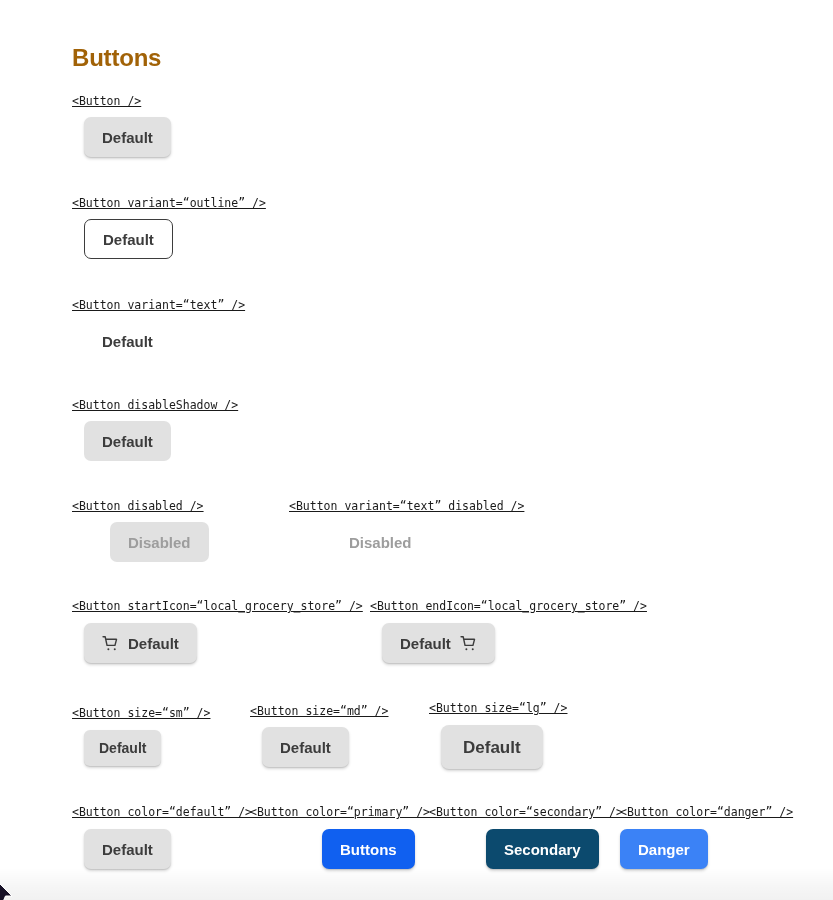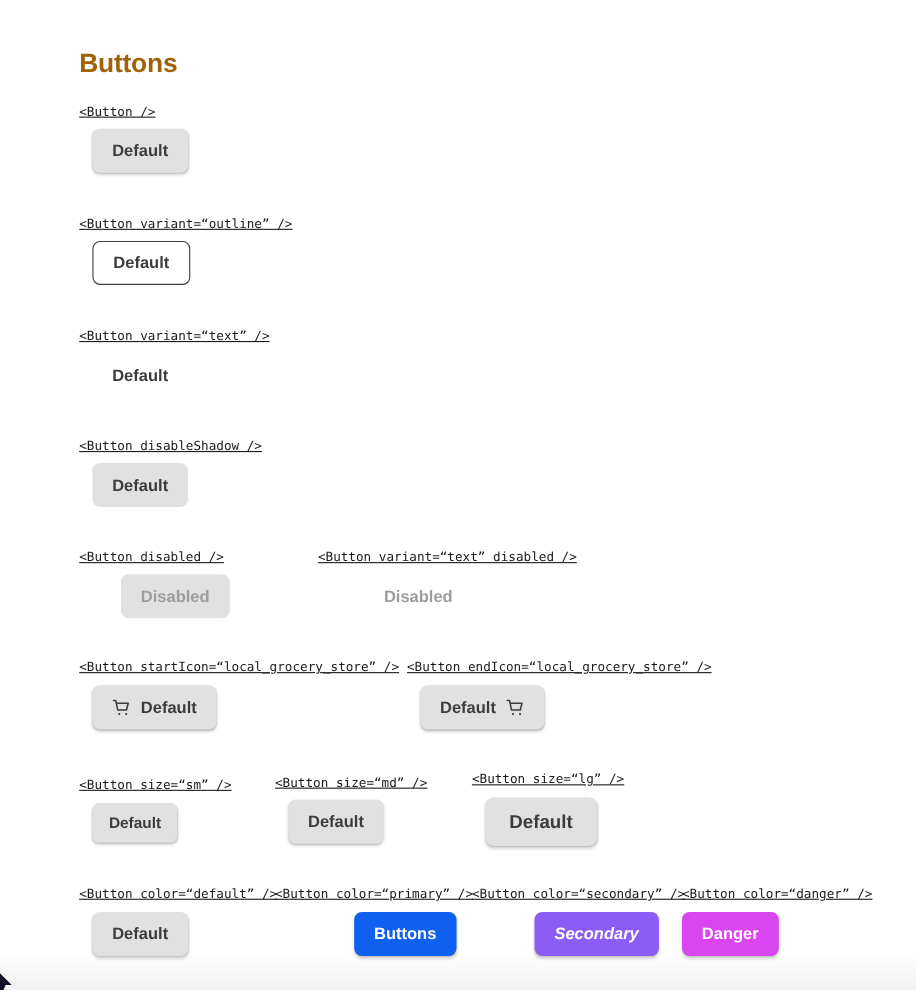--- a/index.html
+++ b/index.html
@@ -90,22 +90,22 @@
   .btn.textvar.disabled {
     background: transparent;
     color: #9d9d9d;
   }
   .btn.sm { height: 36px; font-size: 14px; padding: 0 15px; border-radius: 6px; }
   .btn.md { height: 40px; font-size: 15px; padding: 0 18px; border-radius: 7px; }
   .btn.lg { height: 44px; font-size: 17px; padding: 0 22px; border-radius: 8px; }
 
   .btn.c-default   { background: #e1e1e1; color: #3c3c3c; }
   .btn.c-primary   { background: #1060f0; color: #ffffff; }
-  .btn.c-secondary { background: #8b5cf6; color: #ffffff; font-style: italic; }
-  .btn.c-danger    { background: #d946ef; color: #ffffff; }
+  .btn.c-secondary { background: #0c4a6e; color: #ffffff; }
+  .btn.c-danger    { background: #3b82f6; color: #ffffff; }
 
   .cart-icon { display: inline-block; width: 17px; height: 17px; flex: 0 0 17px; }
   .cart-icon svg { display: block; width: 17px; height: 17px; }
 
   
   .bottom-fade {
     position: absolute;
     left: 0; right: 0; bottom: 0;
     height: 32px;
     background: linear-gradient(to bottom, rgba(0,0,0,0) 0%, rgba(0,0,0,0.035) 55%, rgba(0,0,0,0.055) 100%);

